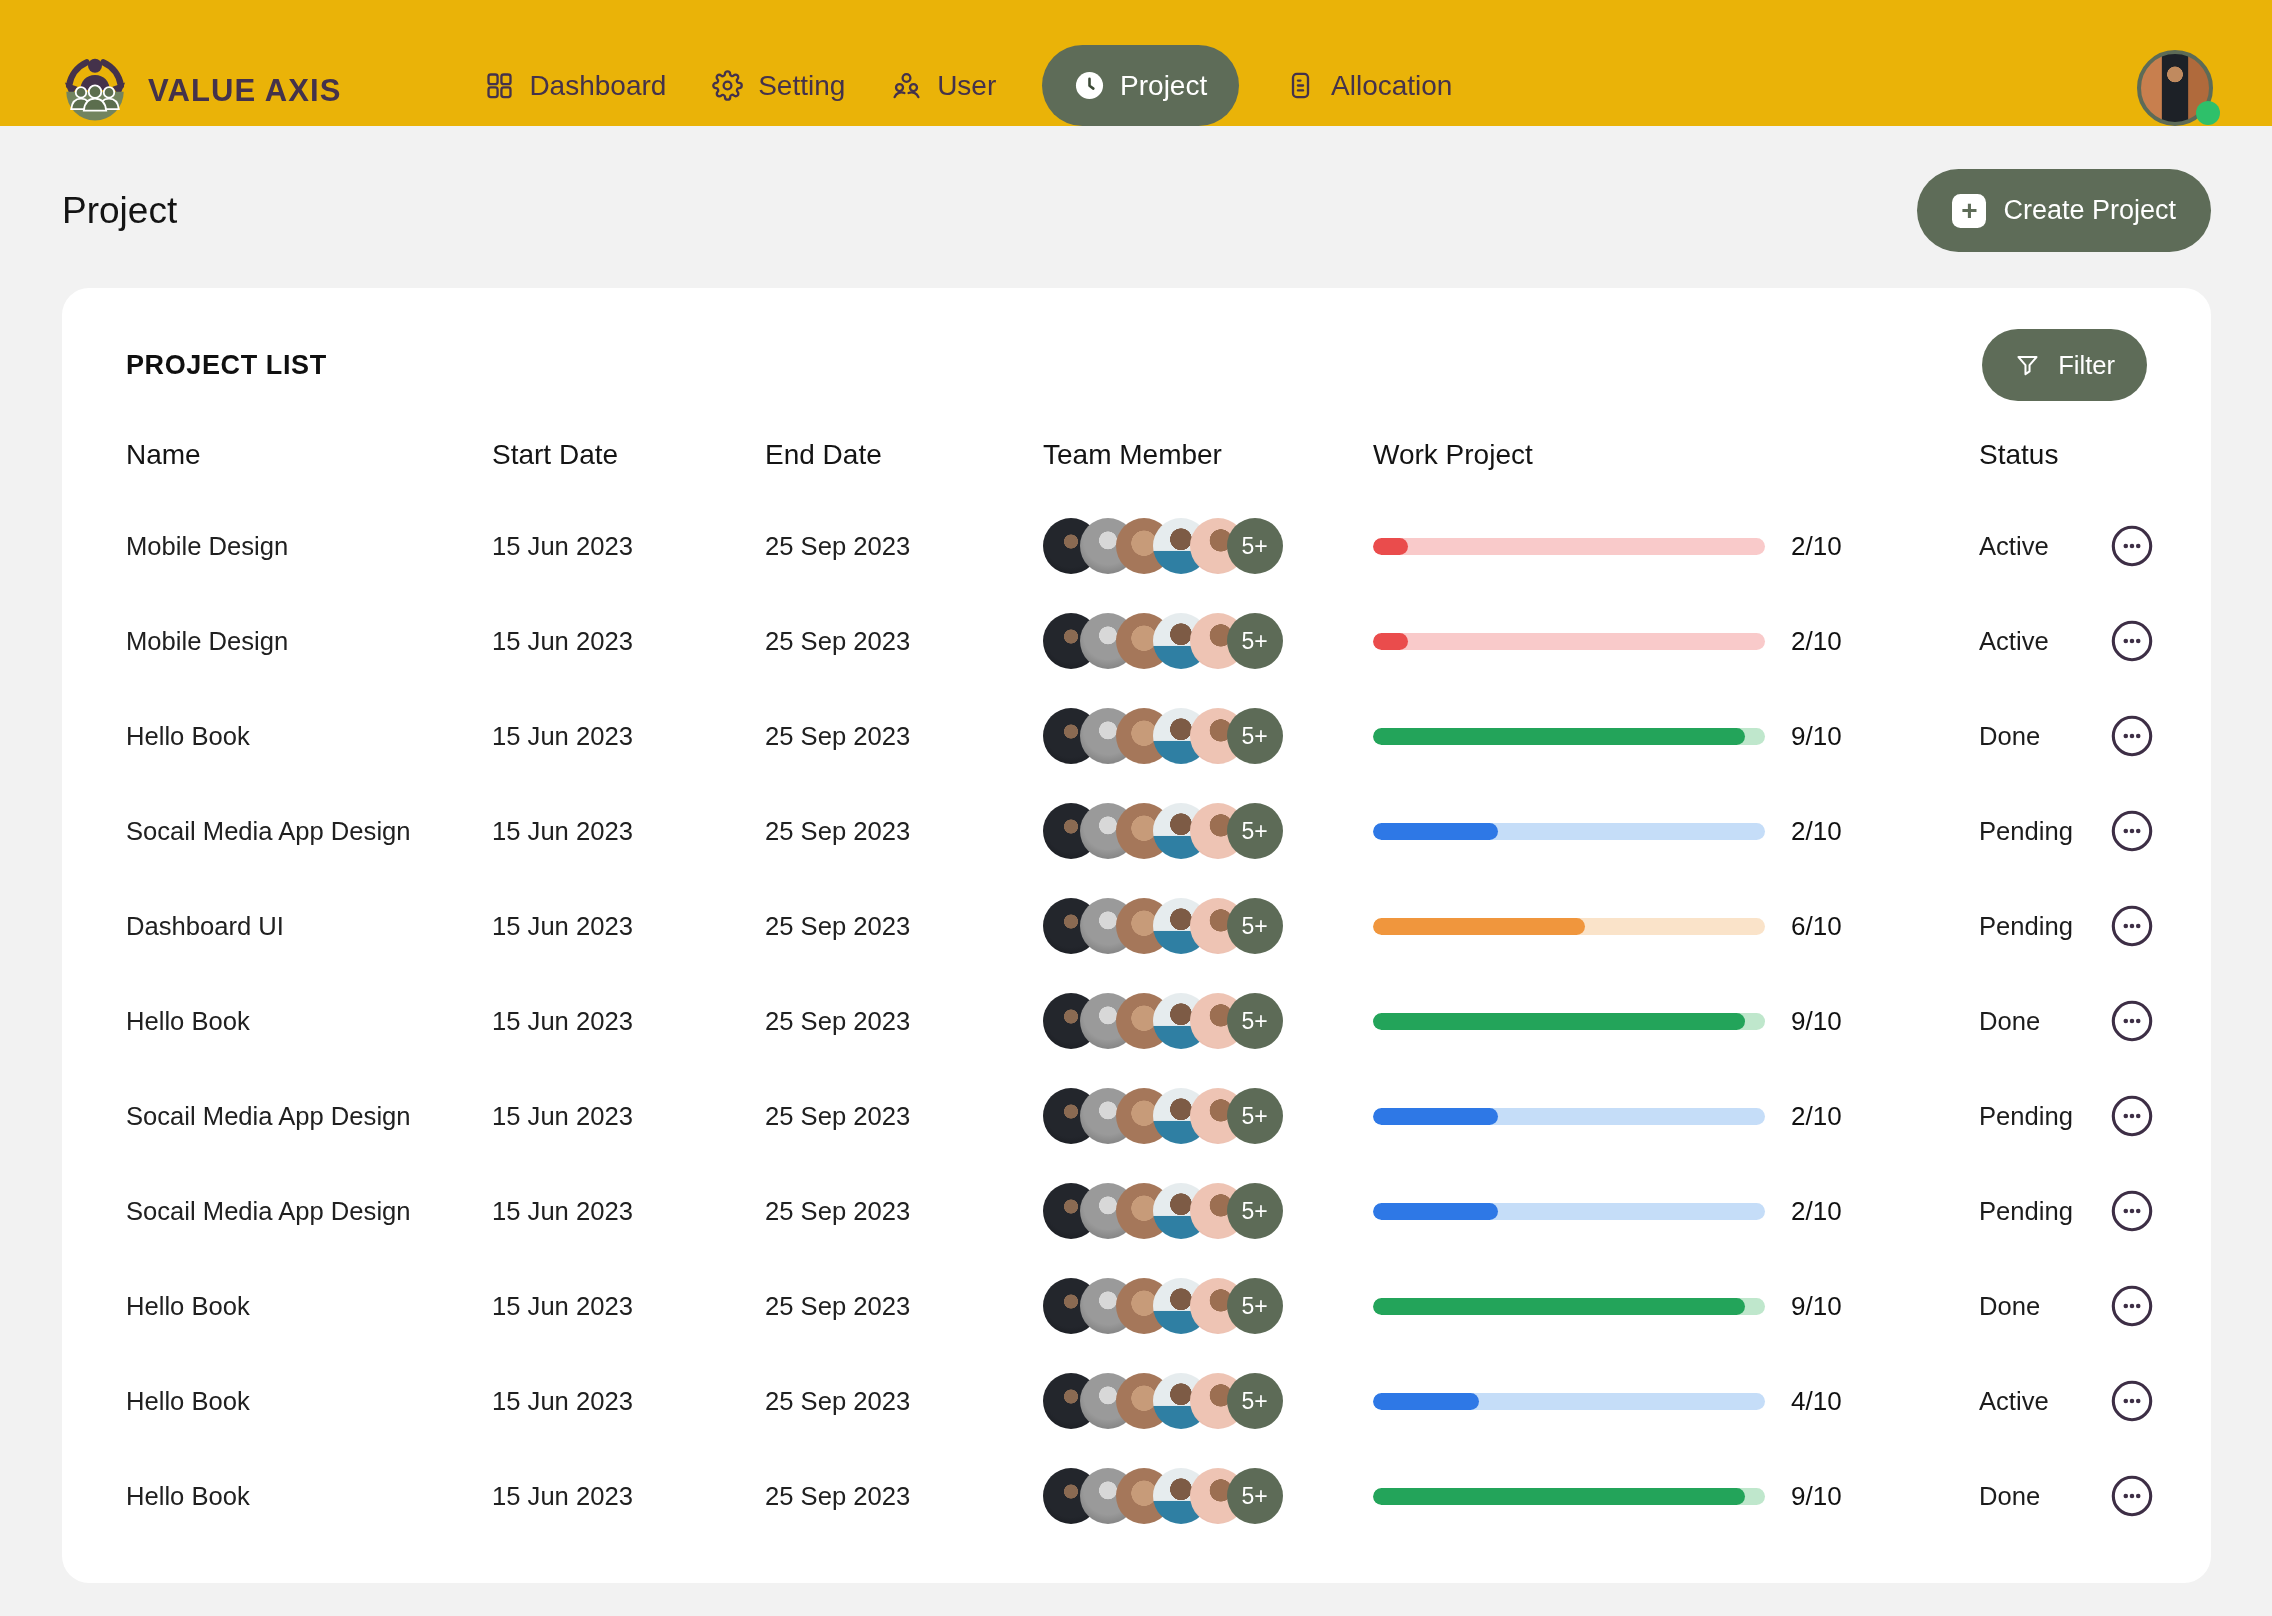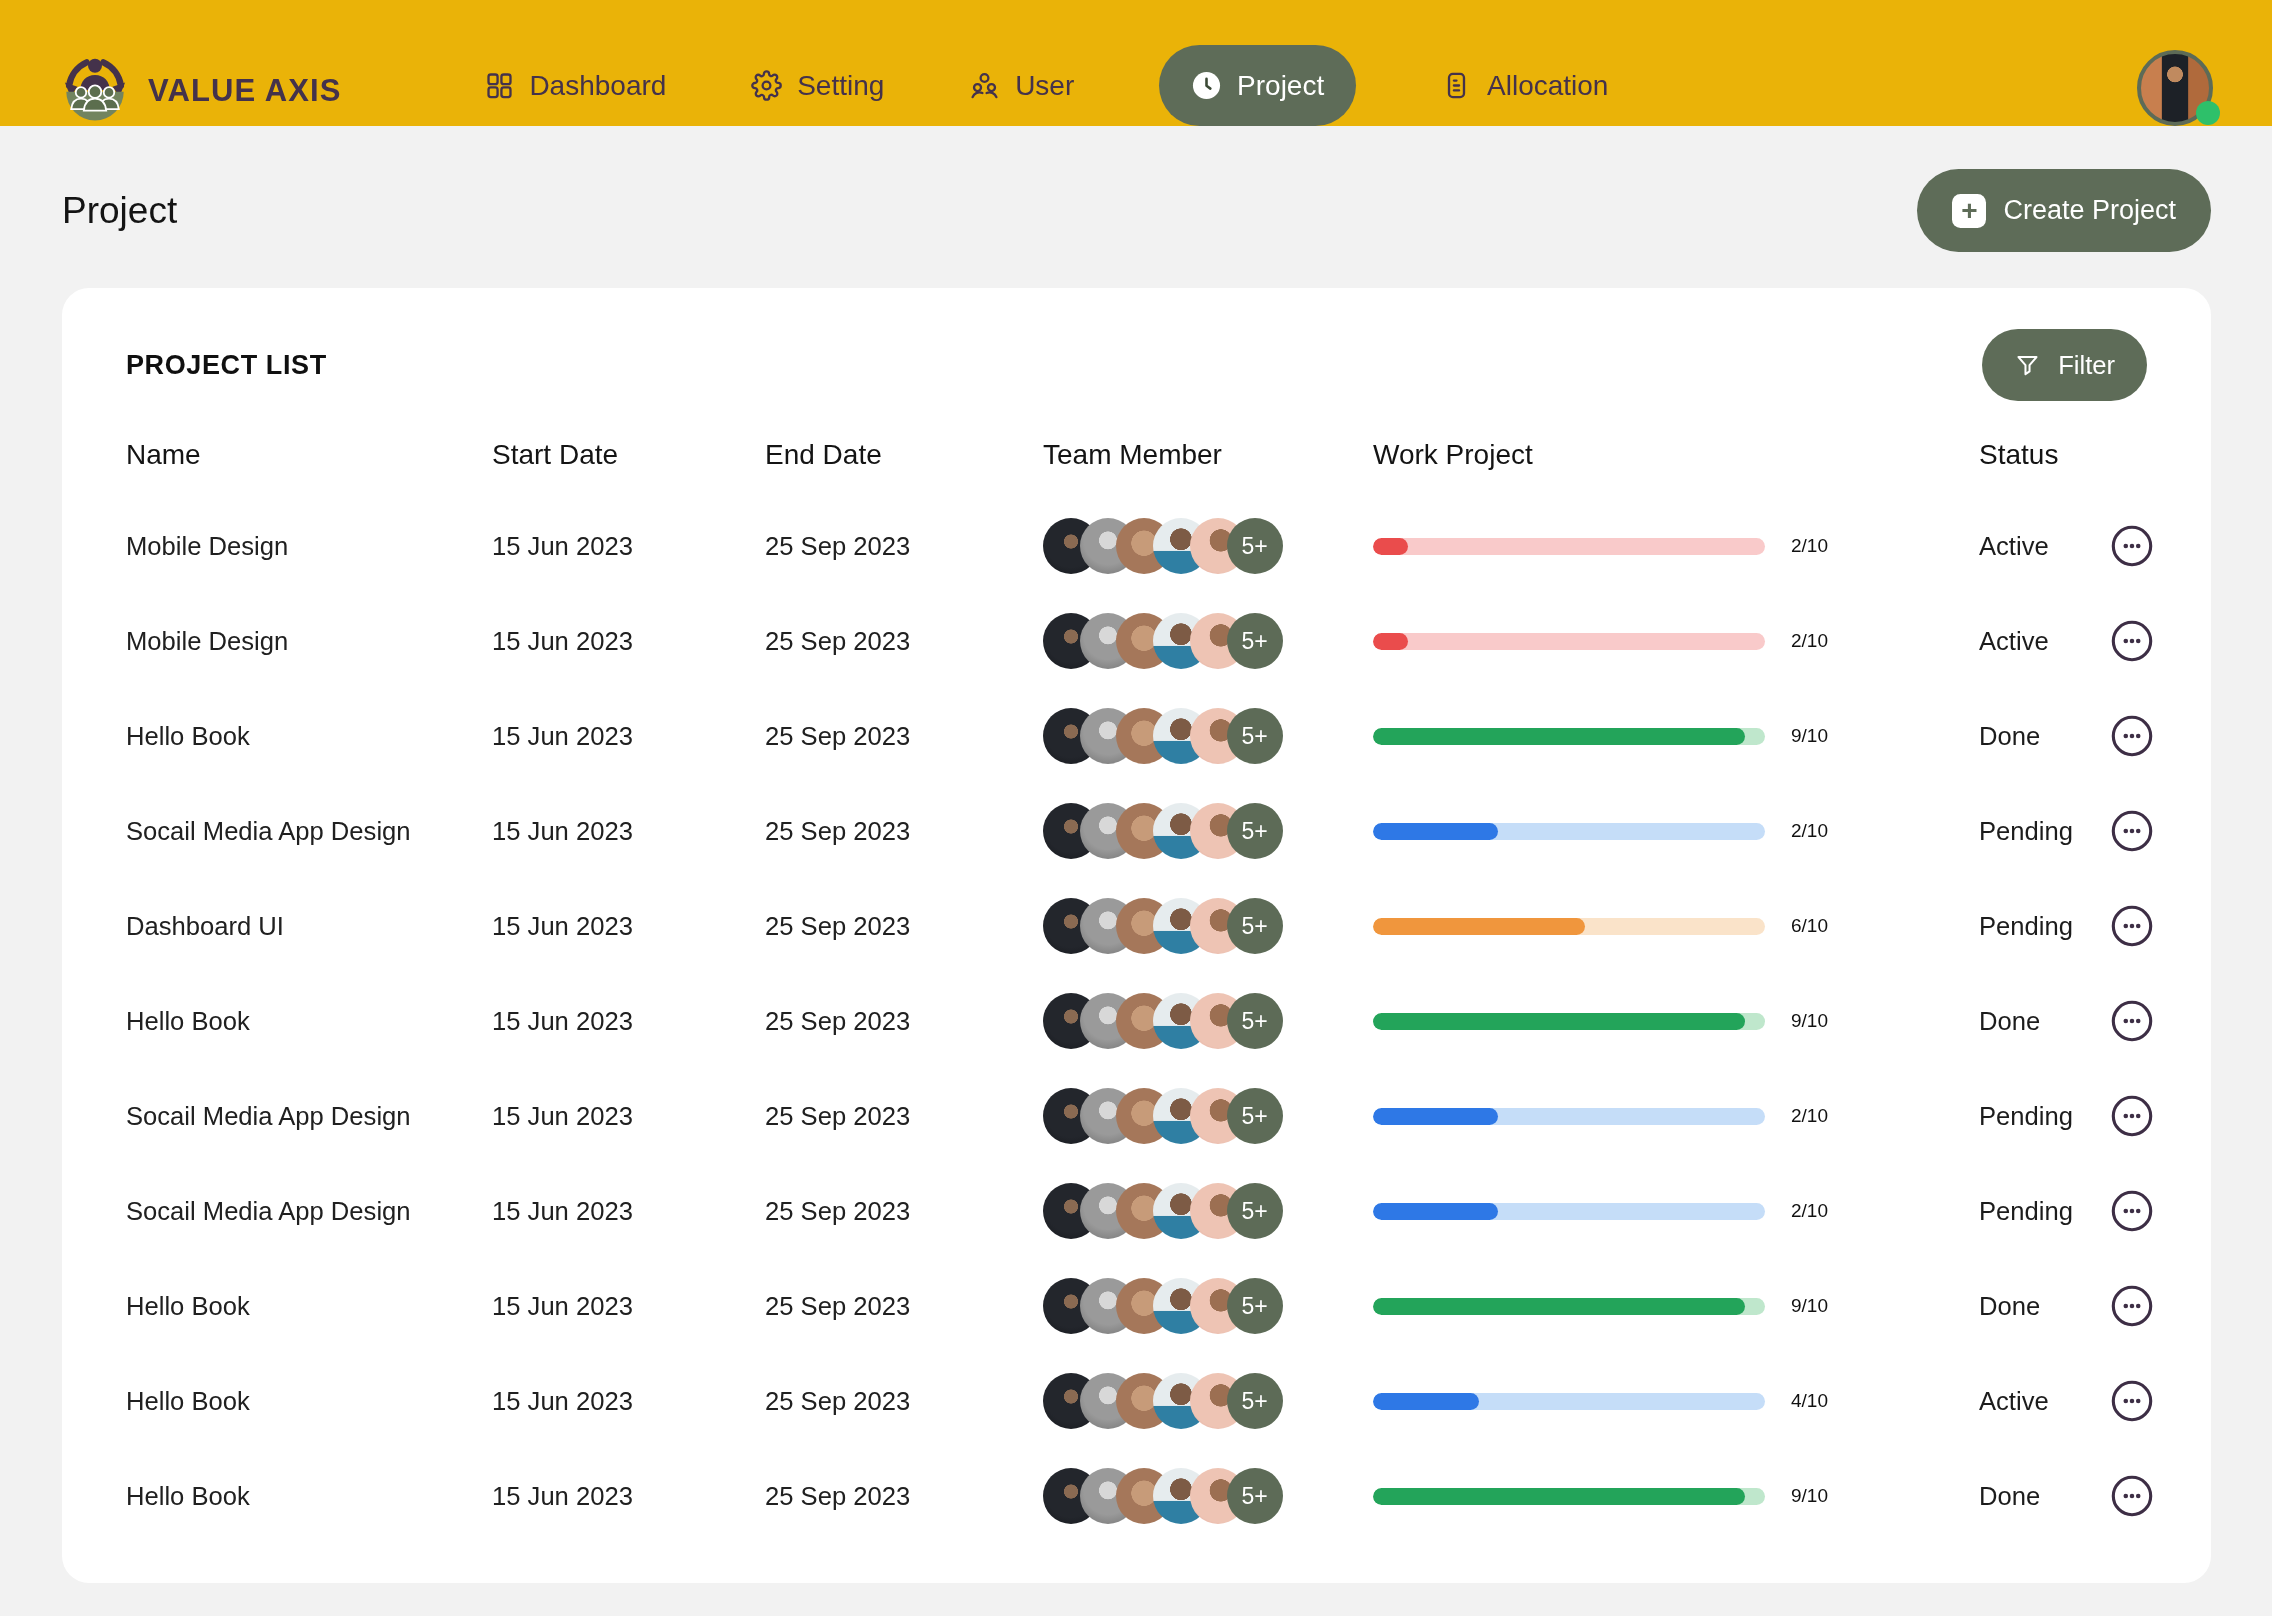--- a/index.html
+++ b/index.html
@@ -12,21 +12,21 @@
   }
   
   .navbar {
     height:126px; background:#eab308;
     display:flex; align-items:flex-end;
     padding:0 60px;
   }
   .logo { display:flex; align-items:center; gap:18px; cursor:pointer; }
   .logo-icon svg { width:70px; height:70px; display:block; }
   .logo-text { font-size:31px; font-weight:bold; color:#44324b; letter-spacing:1.1px; }
-  .nav { display:flex; align-items:center; gap:85px; margin-left:142px; margin-right:auto; }
+  .nav { display:flex; align-items:center; gap:46px; margin-left:142px; margin-right:auto; }
   .nav-item {
     display:flex; align-items:center; gap:14.8px;
     font-size:28px; color:#44324b; cursor:pointer; white-space:nowrap;
   }
   .nav-item svg { width:31px; height:31px; stroke:#44324b; }
   .nav-item.active {
     background:var(--accent,#5e6c58); color:#ffffff;
     height:81px; padding:0 32px; border-radius:45px;
   }
   .avatar-wrap { position:relative; width:76px; height:76px; flex:0 0 auto; cursor:pointer; }
@@ -74,21 +74,21 @@
     display:grid;
     grid-template-columns:366px 273px 278px 330px 606px 131px 1fr;
     align-items:center;
   }
   .thead { margin-top:23px; height:62px; font-size:28px; color:#141414; }
   .tbody { margin-top:12.5px; }
   .trow { height:95px; font-size:25.6px; color:#202020; }
   .progress-cell { display:flex; align-items:center; }
   .progress-track { width:392px; height:17px; border-radius:8.5px; overflow:hidden; }
   .progress-fill { height:17px; border-radius:8.5px; }
-  .progress-label { margin-left:26px; font-size:19px; color:#111111; }
+  .progress-label { margin-left:26px; font-size:26px; color:#111111; }
   .team-cell { display:flex; align-items:center; }
   .member, .team-badge {
     width:56px; height:56px; border-radius:50%; flex:0 0 auto;
   }
   .member + .member, .member + .team-badge { margin-left:-19.3px; }
   .team-badge {
     background:#5d6b57; color:#ffffff; font-size:23px;
     display:flex; align-items:center; justify-content:center;
   }
   .av-1 { background:radial-gradient(circle at 50% 42%, #8a6a52 0 16%, #23262c 17% 60%, #14161a 100%); }

